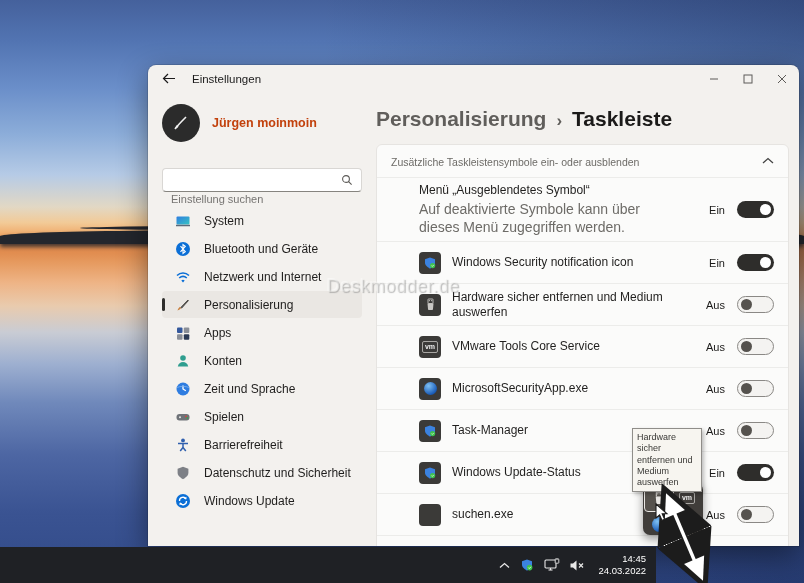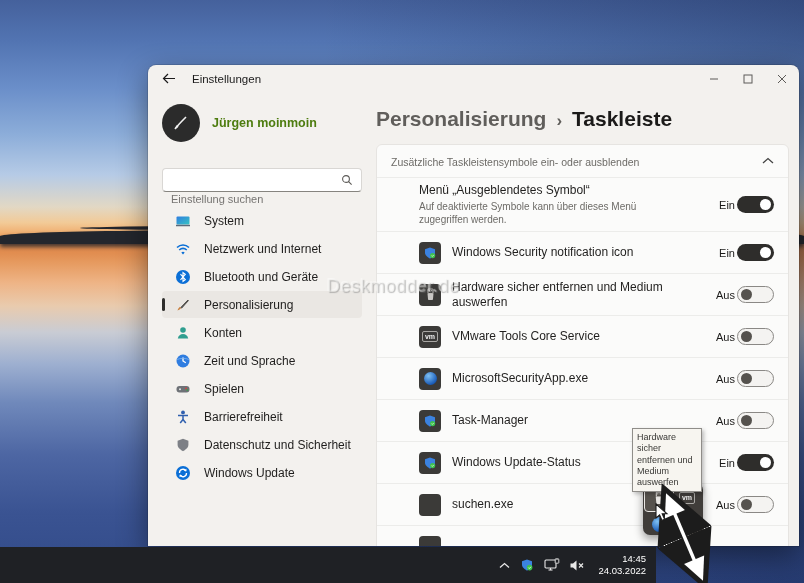--- a/index.html
+++ b/index.html
@@ -39,21 +39,21 @@
   .win-controls { margin-left:auto; display:flex; height:100%; }
   .win-btn { width:34px; height:100%; display:flex; align-items:center; justify-content:center;
     color:#5d5b58; font-size:11px; }
   .win-body { display:flex; height:453px; }
 
   
   .sidebar { width:228px; padding:10px 14px 0 14px; flex-shrink:0; }
   .profile { display:flex; align-items:center; gap:12px; height:40px; }
   .avatar { width:38px; height:38px; border-radius:50%; background:#2b2b2b;
     display:flex; align-items:center; justify-content:center; flex-shrink:0; }
-  .profile-name { font-size:12.5px; font-weight:bold; color:#4d7c0f; }
+  .profile-name { font-size:12.5px; font-weight:bold; color:#c2410c; }
   .searchbox { margin-top:25px; height:24px; background:#ffffff; border:1px solid #d9d7d4;
     border-bottom-color:#86847f; border-radius:4px; display:flex; align-items:center; padding:0 8px; }
   .searchbox input { border:none; outline:none; flex:1; font-size:11px; color:#3a3a3a;
     font-family:"Liberation Sans", sans-serif; background:transparent;margin-top:37px; }
   .searchbox input::placeholder { color:#767472; }
   .nav { margin-top:15px; }
   .nav-item { position:relative; height:27px; margin-bottom:1px; display:flex; align-items:center;
     gap:13px; padding-left:13px; border-radius:4px; font-size:12px; color:#1f1e1d; }
   .nav-item.selected { background:#eae7e3; }
   .nav-item.selected::before { content:""; position:absolute; left:0; top:7px; width:3px; height:13px;
@@ -74,22 +74,22 @@
   .card-sub { font-size:10.5px; color:#6d6b67; margin-top:1px; }
   .chev-up { display:flex; align-items:center; }
 
   .row { display:flex; align-items:center; padding:5px 14px 5px 42px; min-height:42px;
     border-top:1px solid #ececea; }
   .row.tall { min-height:54px; }
   .row-icon { width:22px; height:22px; border-radius:4px; background:#3b3a38; margin-right:11px;
     flex-shrink:0; display:flex; align-items:center; justify-content:center; position:relative; }
   .row-main { flex:1; padding-right:8px; }
   .row-title { font-size:12px; color:#201f1e; line-height:1.25; }
-  .row-desc { font-size:10px; color:#6d6b67; line-height:1.3; margin-top:2px; }
-  .row-right { margin-left:auto; display:flex; align-items:center; gap:2px; flex-shrink:0; }
+  .row-desc { font-size:14px; color:#6d6b67; line-height:1.3; margin-top:2px; }
+  .row-right { margin-left:auto; display:flex; align-items:center; gap:12px; flex-shrink:0; }
   .state-label { font-size:11px; color:#1b1a19; }
   .toggle { width:37px; height:17px; border-radius:9px; position:relative; }
   .toggle.on { background:#2e2d2b; }
   .toggle.on .knob { position:absolute; right:3px; top:3px; width:11px; height:11px;
     border-radius:50%; background:#ffffff; }
   .toggle.off { background:#f4f3f1; border:1px solid #8a8885; }
   .toggle.off .knob { position:absolute; left:3px; top:2px; width:11px; height:11px;
     border-radius:50%; background:#55524e; }
   .vm-badge { font-size:7px; font-weight:bold; color:#eeeeee; border:1px solid #a9a7a4;
     border-radius:2px; padding:0 2px; line-height:1.4; }
@@ -177,45 +177,56 @@
                   </defs>
                   <rect x="1.5" y="3.5" width="13" height="8" rx="1" fill="url(#sysg)"></rect>
                   <path d="M1 12.5 H15" stroke="#5a6a7a" stroke-width="1.4"></path>
                 </svg>
             </span>
             <span>System</span>
           </div>
           <div class="nav-item">
             <span class="nav-ic">
               <svg width="16" height="16" viewBox="0 0 16 16">
+                  <circle cx="8" cy="8" r="7" fill="#0b6fd6"></circle>
+                  <path d="M5.5 5.2 L10.3 10.6 L8 12.4 V3.6 L10.3 5.4 L5.5 10.8" stroke="#ffffff" stroke-width="1.1" fill="none"></path>
+                </svg>
+            </span>
+            <span>Bluetooth und Geräte</span>
+          </div>
+          <div class="nav-item">
+            <span class="nav-ic">
+              <svg width="16" height="16" viewBox="0 0 16 16">
                   <path d="M2 6.5 C5.5 3.2 10.5 3.2 14 6.5" stroke="#0b6fd6" stroke-width="1.6" fill="none"></path>
                   <path d="M4.2 9 C6.5 7 9.5 7 11.8 9" stroke="#0b6fd6" stroke-width="1.6" fill="none"></path>
                   <path d="M6.3 11.4 C7.3 10.5 8.7 10.5 9.7 11.4 L8 13.4 Z" fill="#0b6fd6"></path>
                 </svg>
             </span>
             <span>Netzwerk und Internet</span>
           </div>
-          <div class="nav-item">
-            <span class="nav-ic">
-              <svg width="16" height="16" viewBox="0 0 16 16">
-                  <circle cx="8" cy="8" r="7" fill="#0b6fd6"></circle>
-                  <path d="M5.5 5.2 L10.3 10.6 L8 12.4 V3.6 L10.3 5.4 L5.5 10.8" stroke="#ffffff" stroke-width="1.1" fill="none"></path>
-                </svg>
-            </span>
-            <span>Bluetooth und Geräte</span>
-          </div>
           <div class="nav-item selected">
             <span class="nav-ic">
               <svg width="16" height="16" viewBox="0 0 16 16">
                   <path d="M2.5 13.5 C4 13 5.5 12 6.2 11 L5 9.8 C4 10.5 3 12 2.5 13.5 Z" fill="#c9803f"></path>
                   <path d="M5.6 10.4 L12.5 3.2 C13 2.7 13.8 3.3 13.3 3.9 L6.6 11.3 Z" fill="#5a5document document document document document document document document document8"></path>
                   <path d="M5.6 10.4 L12.5 3.2 C13.1 2.6 13.9 3.4 13.3 4 L6.7 11.4 Z" fill="#5a5854"></path>
                 </svg>
             </span>
             <span>Personalisierung</span>
+          </div>
+          <div class="nav-item">
+            <span class="nav-ic">
+              <svg width="16" height="16" viewBox="0 0 16 16">
+                  <rect x="2" y="2.5" width="5.5" height="5.5" rx="1" fill="#34589c"></rect>
+                  <rect x="8.8" y="2.5" width="5.5" height="5.5" rx="1" fill="#8a8f98"></rect>
+                  <rect x="2" y="9.3" width="5.5" height="5.5" rx="1" fill="#8a8f98"></rect>
+                  <rect x="8.8" y="9.3" width="5.5" height="5.5" rx="1" fill="#2b3a55"></rect>
+                </svg>
+            </span>
+            <span>Apps</span>
           </div>
           <div class="nav-item">
             <span class="nav-ic">
               <svg width="16" height="16" viewBox="0 0 16 16">
                   <circle cx="8" cy="5" r="2.8" fill="#2f9e8f"></circle>
                   <path d="M2.8 13.5 C3.3 10.5 5.4 9 8 9 C10.6 9 12.7 10.5 13.2 13.5 Z" fill="#2f9e8f"></path>
                 </svg>
             </span>
             <span>Konten</span>
           </div>

